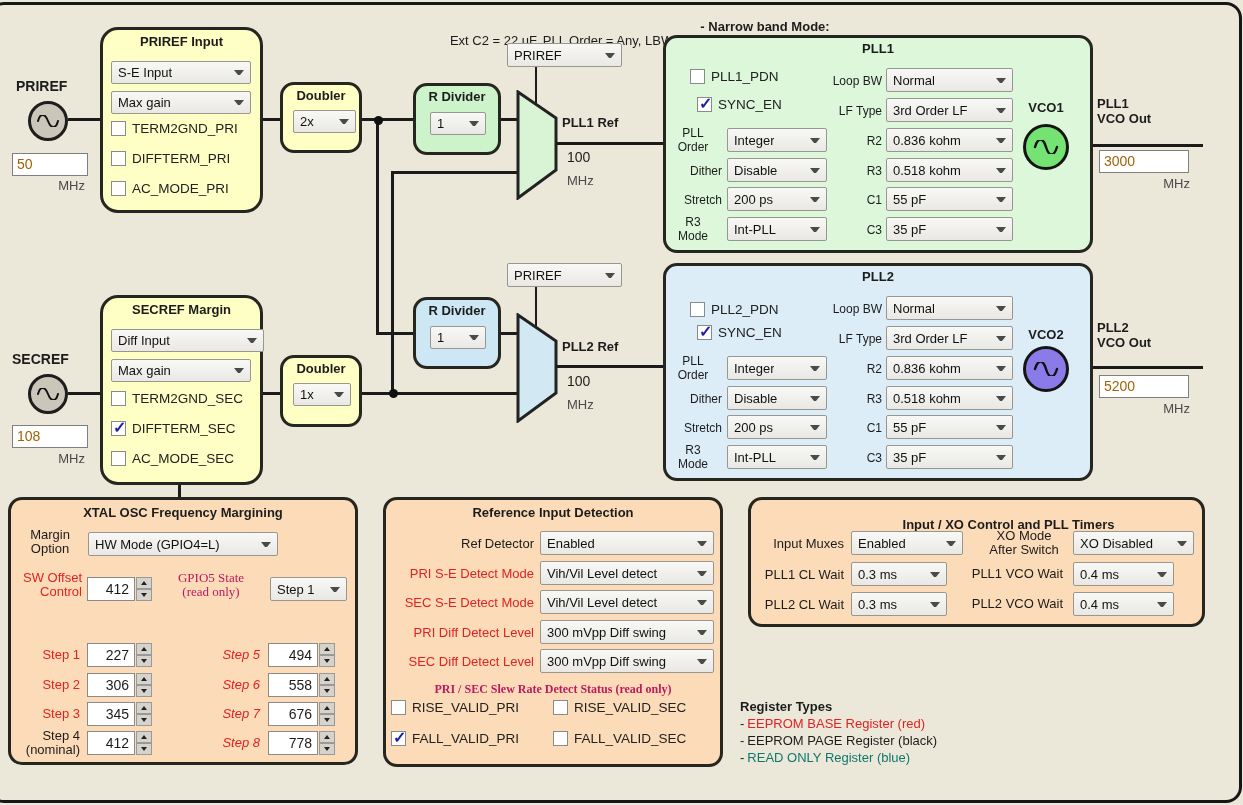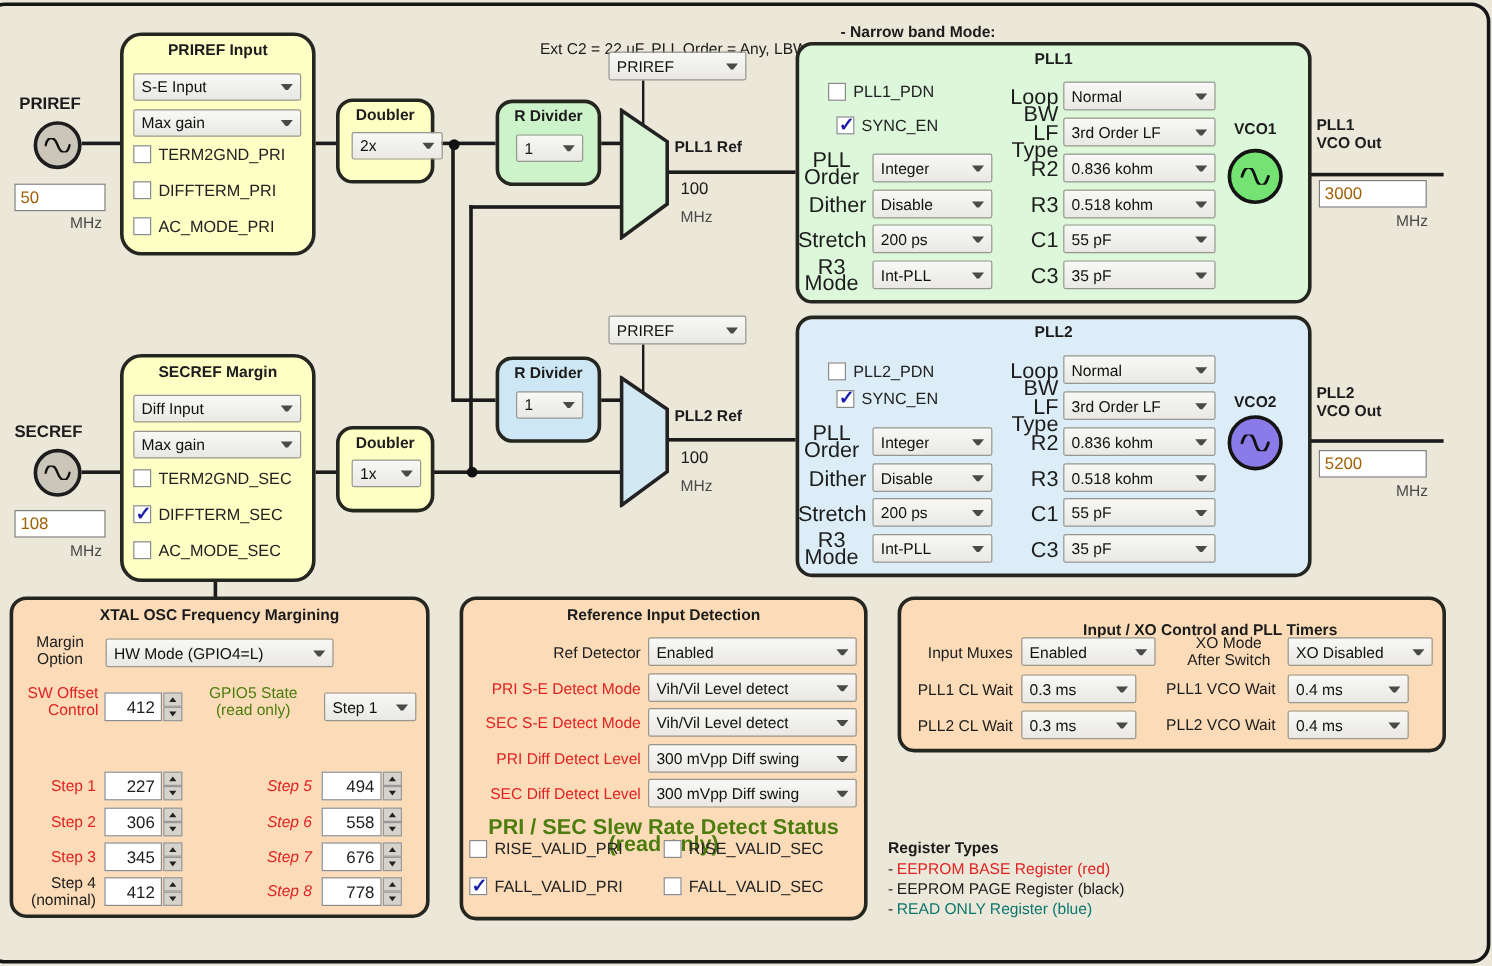--- a/index.html
+++ b/index.html
@@ -15,25 +15,25 @@
   .orange{background:#fcdcb8;}
   .rdivg{background:#cdf3cb;border-radius:14px;}
   .rdivb{background:#cde8f4;border-radius:14px;}
   .small{border-width:3px;border-radius:14px;}
   .lbl{position:absolute;white-space:pre-line;line-height:14px;}
   .b{font-weight:bold;}
   .r{text-align:right;}
   .c{text-align:center;}
   .it{font-style:italic;}
   .red{color:#e02222;}
-  .blue{color:#4d7c0f;}
+  .blue{color:#be185d;font-family:Liberation Serif, serif;}
   .legblue{color:#0f766e;}
   .unit{color:#4a4a4a;}
   .fs14{font-size:14px;}
-  .fs12{font-size:18px;}
+  .fs12{font-size:12px;}
   .dd{position:absolute;display:flex;align-items:center;background:linear-gradient(#f8f8f6,#e9e8e4);
       border:1px solid #979790;border-radius:2px;padding:0 6px;box-sizing:border-box;height:24px;color:#111;}
   .dd .t{white-space:nowrap;overflow:hidden;}
   .chev{margin-left:auto;width:0;height:0;border-left:4.5px solid transparent;border-right:4.5px solid transparent;
         border-top:5px solid #4a4a4a;flex:none;padding-left:2px;}
   .cbrow{position:absolute;display:flex;align-items:center;gap:6px;}
   .cbx{width:15px;height:15px;background:#fff;border:1px solid #8a8a8a;box-sizing:border-box;position:relative;flex:none;}
   .cbx.on::after{content:"\2713";position:absolute;left:1px;top:-4px;font-size:16px;font-weight:bold;color:#1d1dab;}
   .cbl{font-size:13.5px;color:#222;white-space:nowrap;}
   .field{position:absolute;background:#fff;border:1px solid #7f7f7f;font-size:14px;color:#a16207;
@@ -111,21 +111,21 @@
       <span class="cbx"></span>
       <span class="cbl">DIFFTERM_PRI</span>
     </div>
   <div class="cbrow" style="left:111px;top:181px">
       <span class="cbx"></span>
       <span class="cbl">AC_MODE_PRI</span>
     </div>
 
   <div class="panel yellow small" style="left:280px;top:82px;width:82px;height:71px"></div>
   <div class="lbl b c" style="left:280px;top:89px;width:82px">Doubler</div>
-  <div class="dd" style="left:293px;top:110px;width:76px;height:23px">
+  <div class="dd" style="left:293px;top:110px;width:63px;height:23px">
       <span class="t">2x</span>
       <span class="chev"></span>
     </div>
 
   <div class="panel rdivg" style="left:413px;top:83px;width:88px;height:72px"></div>
   <div class="lbl b c" style="left:413px;top:90px;width:88px">R Divider</div>
   <div class="dd" style="left:430px;top:112px;width:56px;height:23px">
       <span class="t">1</span>
       <span class="chev"></span>
     </div>
@@ -218,21 +218,21 @@
   <div class="src" style="left:28px;top:374px">
     <svg width="22" height="12" viewBox="0 0 22 12">
         <path d="M1,6 C3,-2 8,-2 11,6 C14,14 19,14 21,6" fill="none" stroke="#111" stroke-width="2" stroke-linecap="round"></path>
       </svg>
   </div>
   <div class="field" style="left:12px;top:425px;width:76px;height:23px">108</div>
   <div class="lbl r unit" style="left:35px;top:452px;width:50px">MHz</div>
 
   <div class="panel yellow" style="left:100px;top:295px;width:163px;height:190px"></div>
   <div class="lbl b c" style="left:100px;top:303px;width:163px">SECREF Margin</div>
-  <div class="dd" style="left:111px;top:329px;width:140px;height:23px">
+  <div class="dd" style="left:111px;top:329px;width:153px;height:23px">
       <span class="t">Diff Input</span>
       <span class="chev"></span>
     </div>
   <div class="dd" style="left:111px;top:359px;width:140px;height:23px">
       <span class="t">Max gain</span>
       <span class="chev"></span>
     </div>
   <div class="cbrow" style="left:111px;top:391px">
       <span class="cbx"></span>
       <span class="cbl">TERM2GND_SEC</span>

